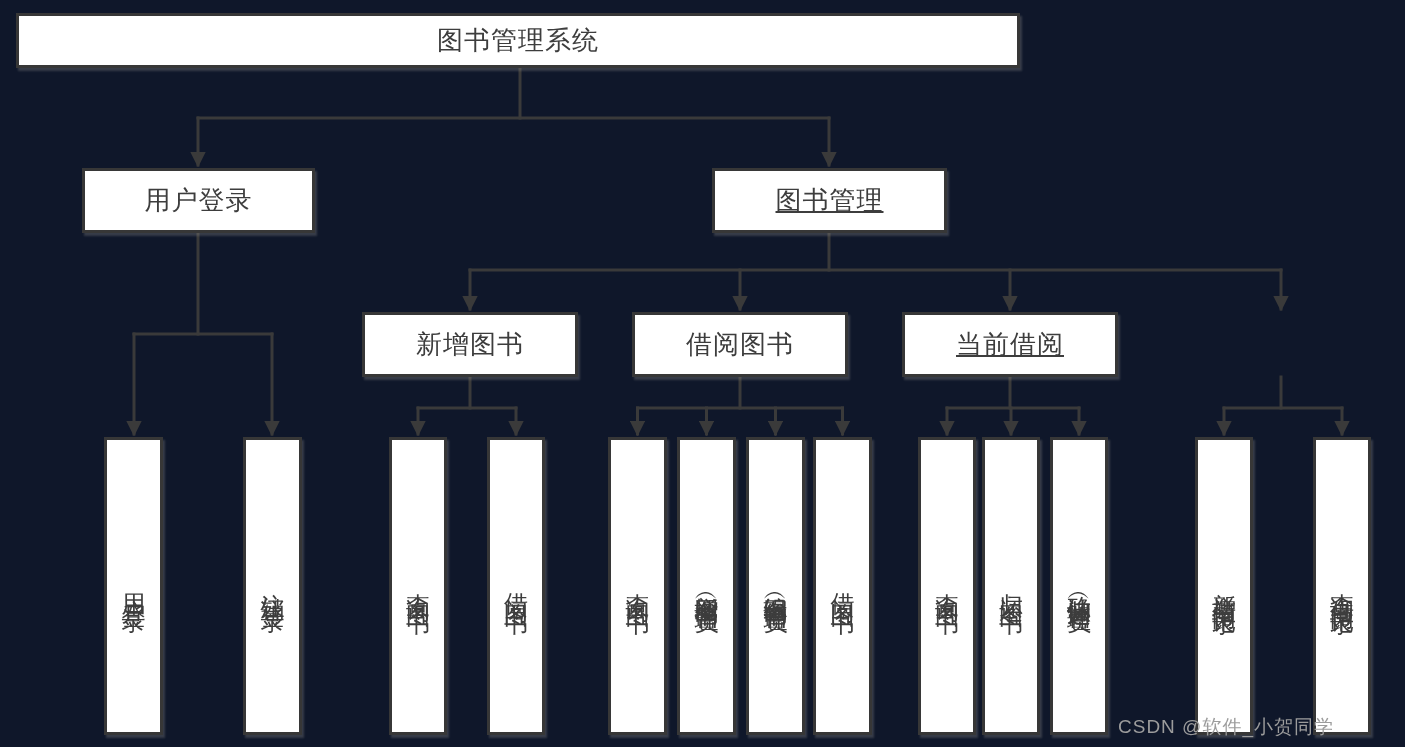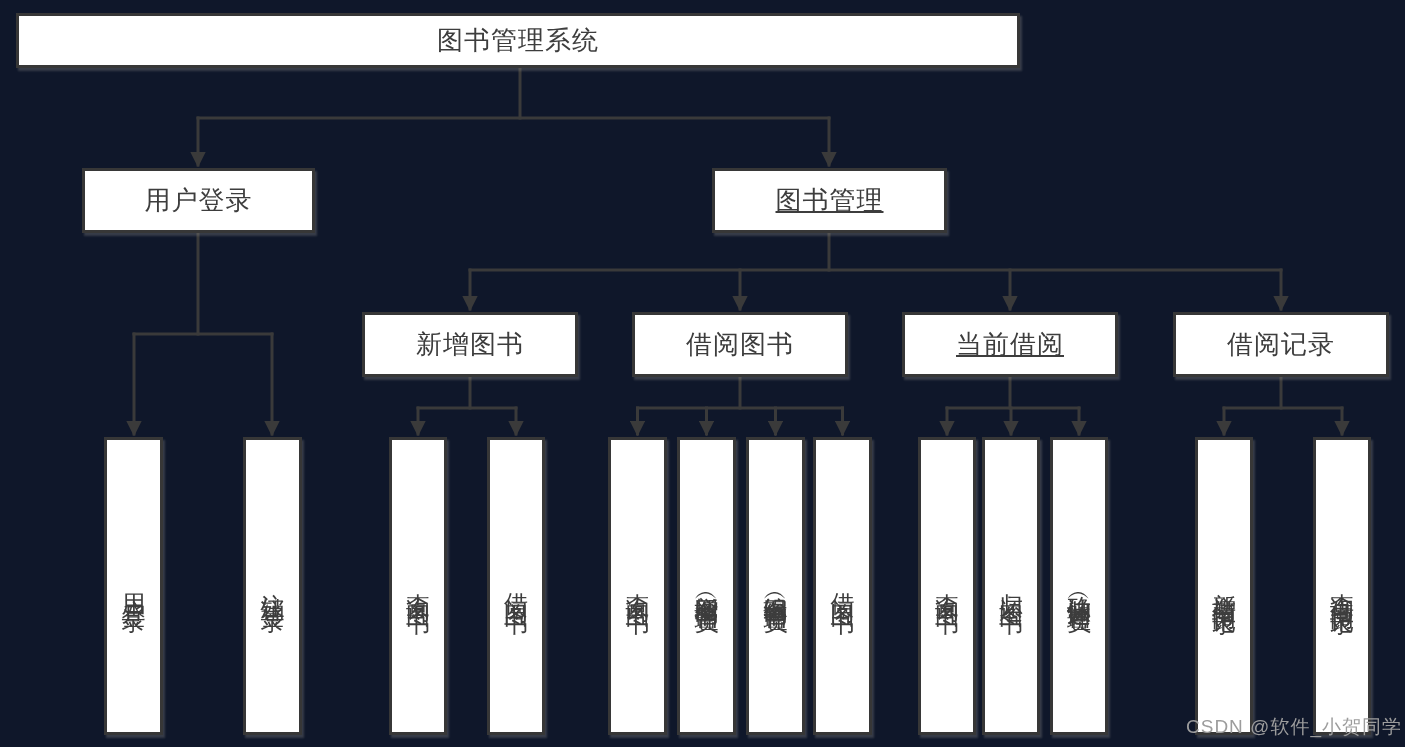--- a/index.html
+++ b/index.html
@@ -27,21 +27,21 @@
   .vbox{
     writing-mode:vertical-rl;
     text-orientation:mixed;
     font-size:24px;
     letter-spacing:6px;
     line-height:1;
     white-space:normal;
   }
   #watermark{
     position:absolute;
-    left:1186px;top:714px;
+    left:1118px;top:714px;
     z-index:2;
     font-size:19px;
     color:#9c9c9c;
     letter-spacing:1px;
   }
 </style>
 </head>
 <body>
 
 <div id="canvas">
@@ -97,21 +97,20 @@
   </svg>
 
   <div class="box" style="left:16px;top:13px;width:1004px;height:55px;">图书管理系统</div>
 
   <div class="box" style="left:82px;top:168px;width:233px;height:65px;">用户登录</div>
   <div class="box" style="left:712px;top:168px;width:235px;height:65px;text-decoration:underline;">图书管理</div>
 
   <div class="box" style="left:362px;top:312px;width:216px;height:65px;">新增图书</div>
   <div class="box" style="left:632px;top:312px;width:216px;height:65px;">借阅图书</div>
   <div class="box" style="left:902px;top:312px;width:216px;height:65px;text-decoration:underline;">当前借阅</div>
-  <div class="box" style="left:1173px;top:312px;width:216px;height:65px;">借阅记录</div>
 
   <div class="box vbox" style="left:104px;top:437px;width:59px;height:298px;">用户登录</div>
   <div class="box vbox" style="left:243px;top:437px;width:59px;height:298px;">注销登录</div>
 
   <div class="box vbox" style="left:389px;top:437px;width:58px;height:298px;">查询图书</div>
   <div class="box vbox" style="left:487px;top:437px;width:58px;height:298px;">借阅图书</div>
 
   <div class="box vbox" style="left:608px;top:437px;width:59px;height:298px;">查询图书</div>
   <div class="box vbox" style="left:677px;top:437px;width:59px;height:298px;letter-spacing:2px;">新增图书（管理员）</div>
   <div class="box vbox" style="left:746px;top:437px;width:59px;height:298px;letter-spacing:2px;">编辑图书（管理员）</div>

